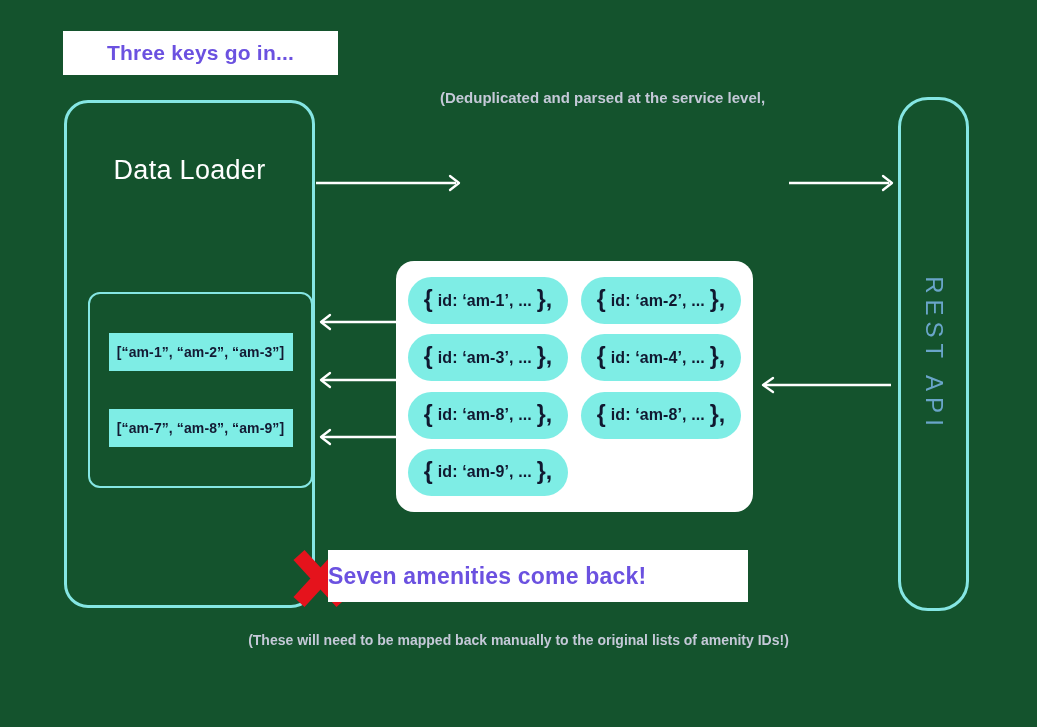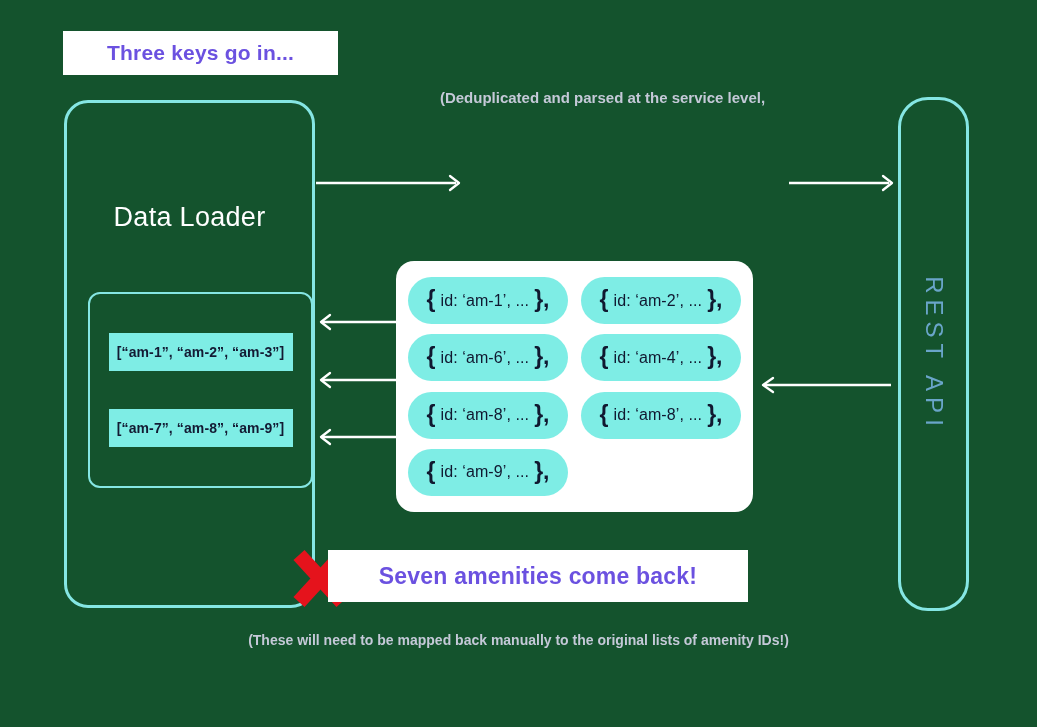--- a/index.html
+++ b/index.html
@@ -22,21 +22,21 @@
   }
   .dedup-note .seven{font-weight:800;}
 
   
   .data-loader-box{
     position:absolute;left:64px;top:100px;width:251px;height:508px;
     border:3px solid #85e6e3;border-radius:24px;box-sizing:border-box;
   }
   .dl-title{
     position:absolute;left:0;top:52px;width:100%;text-align:center;
-    color:#ffffff;font-size:27px;font-weight:500;letter-spacing:.3px;margin-top:47px;
+    color:#ffffff;font-size:27px;font-weight:500;letter-spacing:.3px;
   }
   .keys-box{
     position:absolute;left:21px;top:189px;width:225px;height:196px;
     border:2px solid #85e6e3;border-radius:12px;box-sizing:border-box;
     display:flex;flex-direction:column;justify-content:space-evenly;align-items:center;
   }
   .key-row{
     width:184px;height:38px;background:#7eede5;
     display:flex;align-items:center;justify-content:center;
     color:#131a33;font-size:14px;font-weight:700;letter-spacing:.1px;white-space:nowrap;
@@ -56,21 +56,21 @@
     background:#ffffff;border-radius:18px;box-sizing:border-box;
     display:grid;grid-template-columns:1fr 1fr;column-gap:13px;row-gap:10px;
     padding:16px 12px;align-content:space-between;
   }
   .pill{
     height:47px;background:#7eede5;border-radius:24px;
     display:flex;align-items:center;justify-content:center;gap:5px;
     color:#101830;white-space:nowrap;
   }
   .pill .brace{font-size:23px;font-weight:700;line-height:1;transform:translateY(-1px);}
-  .pill .pill-body{font-size:16px;font-weight:400;letter-spacing:.1px;}
+  .pill .pill-body{font-size:16px;font-weight:700;letter-spacing:.1px;}
 
   
   .rest-api-box{
     position:absolute;left:898px;top:97px;width:71px;height:514px;
     border:3px solid #85e6e3;border-radius:30px;box-sizing:border-box;
   }
   .rest-api-label{
     position:absolute;left:50%;top:50%;transform:translate(-50%,-50%);
     writing-mode:vertical-rl;color:#6aa5c9;font-size:24px;font-weight:500;
     letter-spacing:6px;white-space:nowrap;
@@ -78,21 +78,21 @@
 
   
   .arrow{position:absolute;}
 
   
   .red-x{position:absolute;left:292px;top:549px;}
 
   
   .result-box{
     position:absolute;left:328px;top:550px;width:420px;height:52px;
-    background:#ffffff;display:flex;align-items:center;justify-content:center;
+    background:#ffffff;display:flex;align-items:center;
   }
   .result-box span{color:#6b51e0;font-size:23px;font-weight:700;letter-spacing:.2px;}
 
   
   .footnote{
     position:absolute;left:0;top:632px;width:100%;text-align:center;
     color:#c5c9d8;font-size:14px;font-weight:600;
   }
 </style>
 </head>
@@ -133,21 +133,21 @@
         <span class="pill-body">id: ‘am-1’, ...</span>
         <span class="brace">},</span>
       </div>
     <div class="pill">
         <span class="brace">{</span>
         <span class="pill-body">id: ‘am-2’, ...</span>
         <span class="brace">},</span>
       </div>
     <div class="pill">
         <span class="brace">{</span>
-        <span class="pill-body">id: ‘am-6’, ...</span>
+        <span class="pill-body">id: ‘am-3’, ...</span>
         <span class="brace">},</span>
       </div>
     <div class="pill">
         <span class="brace">{</span>
         <span class="pill-body">id: ‘am-4’, ...</span>
         <span class="brace">},</span>
       </div>
     <div class="pill">
         <span class="brace">{</span>
         <span class="pill-body">id: ‘am-8’, ...</span>

